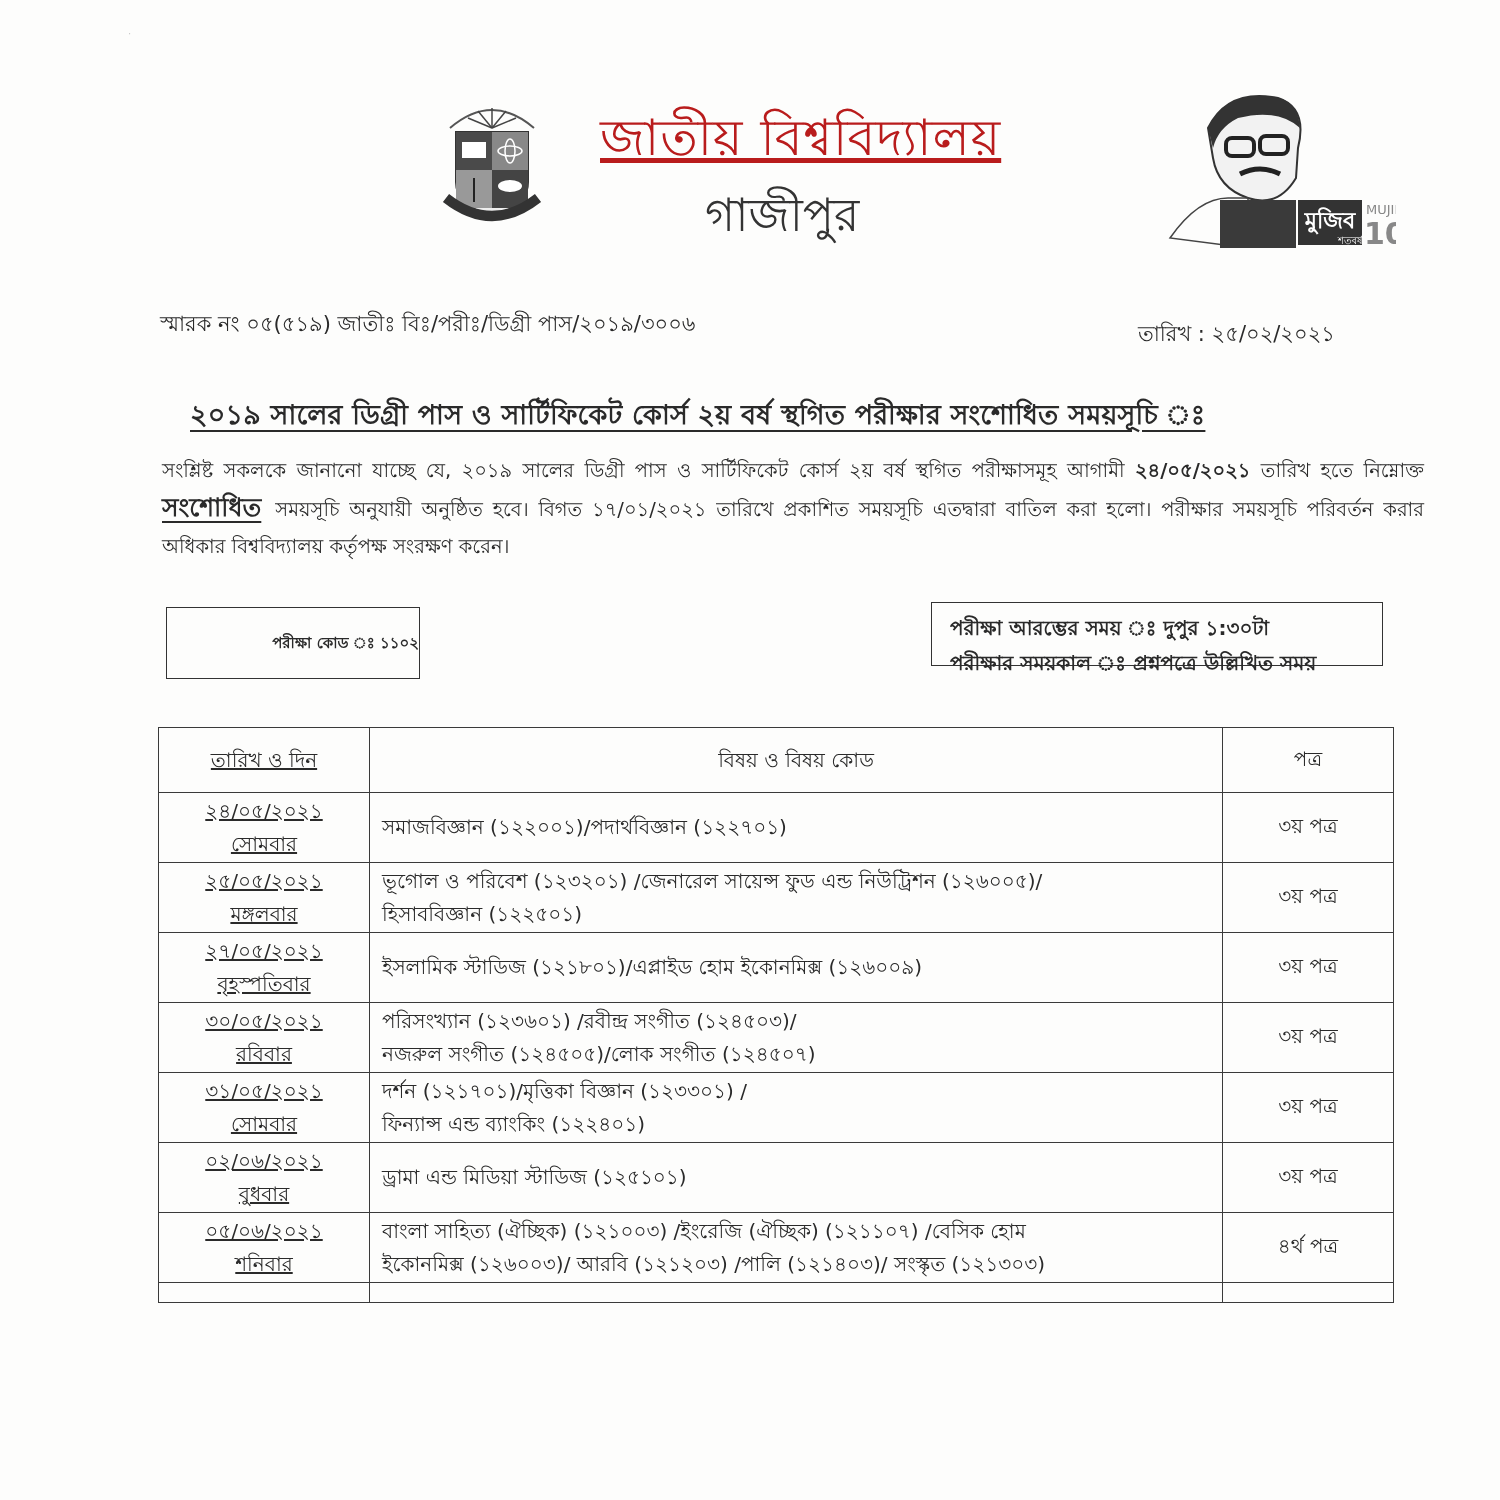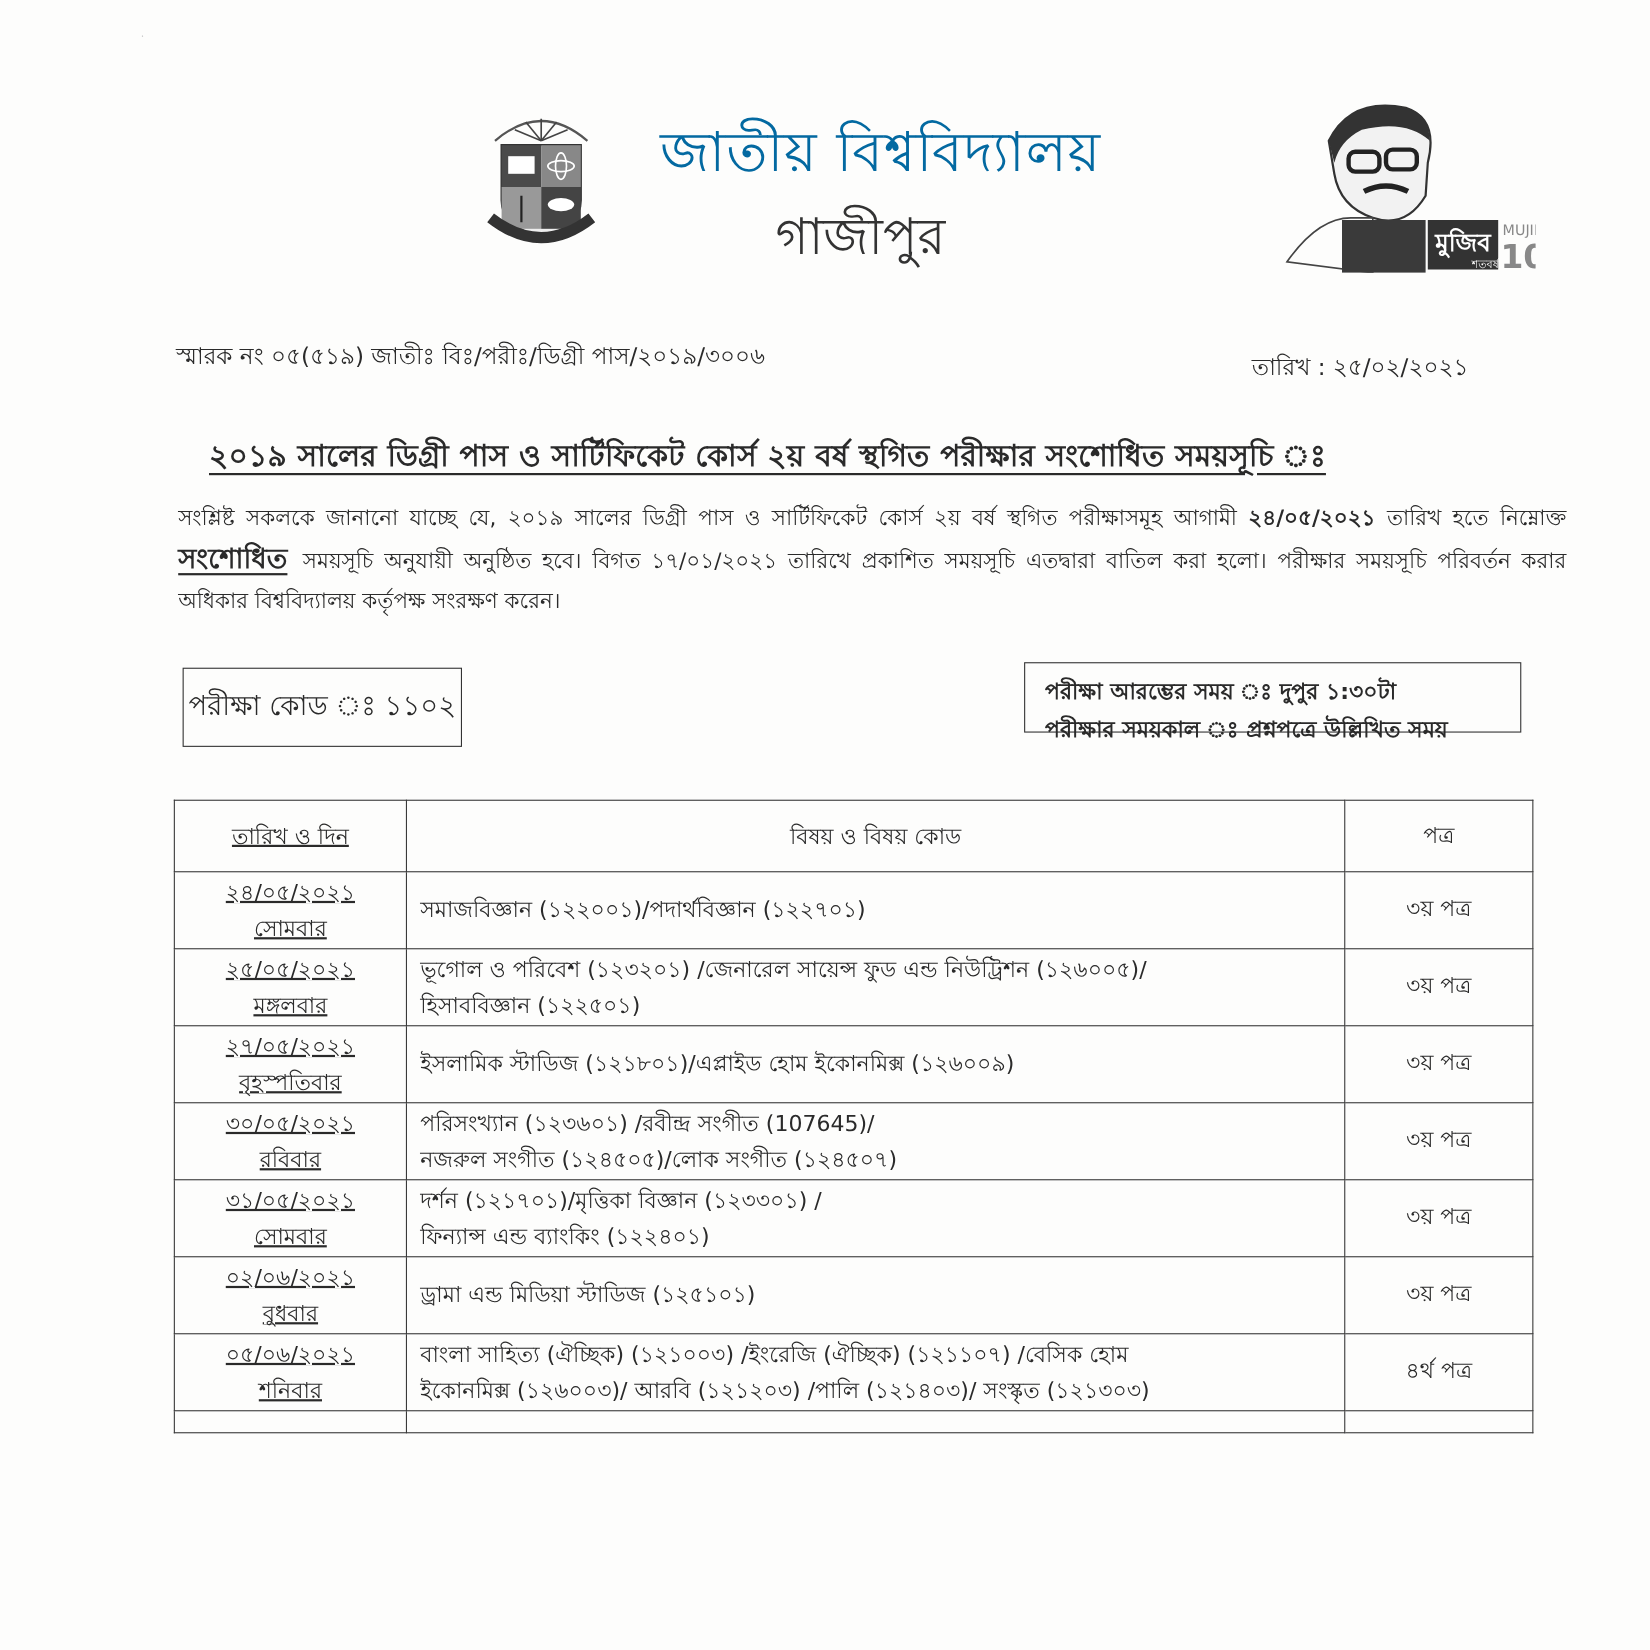--- a/index.html
+++ b/index.html
@@ -4,35 +4,35 @@
 <style>
   html, body { margin:0; padding:0; }
   body {
     width:1500px; height:1500px; overflow:hidden; background:#fdfdfc;
     font-family:"DejaVu Sans","Liberation Sans",sans-serif; color:#2a2a2a;
     position:relative;
   }
   .abs { position:absolute; }
   
   #nu-logo { left:440px; top:98px; width:104px; height:128px; }
-  #uni-name { left:600px; top:100px; font-size:50px; color:#0369a1; letter-spacing:1px; white-space:nowrap; }
+  #uni-name { left:600px; top:100px; font-size:50px; color:#b91c1c; letter-spacing:1px; white-space:nowrap;text-decoration:underline; }
   #uni-city { left:705px; top:180px; font-size:46px; color:#333; white-space:nowrap; }
   #mujib-logo { left:1168px; top:88px; width:228px; height:160px; }
 
   #memo { left:160px; top:308px; font-size:21px; white-space:nowrap; }
   #date { left:1138px; top:318px; font-size:21px; white-space:nowrap; }
 
   #title { left:190px; top:382px; font-size:27px; font-weight:bold; text-decoration:underline; text-underline-offset:6px; white-space:nowrap; letter-spacing:0.2px;margin-top:12px; }
 
   #para { left:162px; top:452px; width:1262px; font-size:19.5px; line-height:37px; text-align:justify; }
   #para .big { font-size:25px; font-weight:bold; text-decoration:underline; text-underline-offset:5px; padding-right:14px; }
   #para b { font-weight:bold; }
 
   .box { border:1.6px solid #333; }
-  #code-box { left:166px; top:607px; width:252px; height:70px; display:flex; align-items:center; justify-content:center; font-size:25px; font-weight:normal; }
+  #code-box { left:166px; top:607px; width:252px; height:70px; display:flex; align-items:center; justify-content:flex-end; font-size:15px; font-weight:bold; }
   #time-box { left:931px; top:602px; width:452px; height:64px; padding:8px 18px; box-sizing:border-box; font-size:20px; font-weight:bold; line-height:35px; }
 
   
   #sched { left:158px; top:727px; width:1236px; border-collapse:collapse; font-size:20px; }
   #sched td, #sched th { border:1.4px solid #3a3a3a; font-weight:normal; }
   #sched th { height:62px; }
   #sched .c1 { width:208px; text-align:center; line-height:33px;text-decoration:underline; }
   #sched .c2 { padding:0 12px; line-height:33px; }
   #sched .c3 { width:168px; text-align:center; }
   #sched tr.r { height:70px; }
@@ -143,21 +143,21 @@
           <div>ইসলামিক স্টাডিজ (১২১৮০১)/এপ্লাইড হোম ইকোনমিক্স (১২৬০০৯)</div>
         </td>
         <td class="c3">৩য় পত্র</td>
       </tr>
       <tr class="r">
         <td class="c1">
           <div>৩০/০৫/২০২১</div>
           <div>রবিবার</div>
         </td>
         <td class="c2">
-          <div>পরিসংখ্যান (১২৩৬০১) /রবীন্দ্র সংগীত (107645)/</div>
+          <div>পরিসংখ্যান (১২৩৬০১) /রবীন্দ্র সংগীত (১২৪৫০৩)/</div>
           <div>নজরুল সংগীত (১২৪৫০৫)/লোক সংগীত (১২৪৫০৭)</div>
         </td>
         <td class="c3">৩য় পত্র</td>
       </tr>
       <tr class="r">
         <td class="c1">
           <div>৩১/০৫/২০২১</div>
           <div>সোমবার</div>
         </td>
         <td class="c2">

